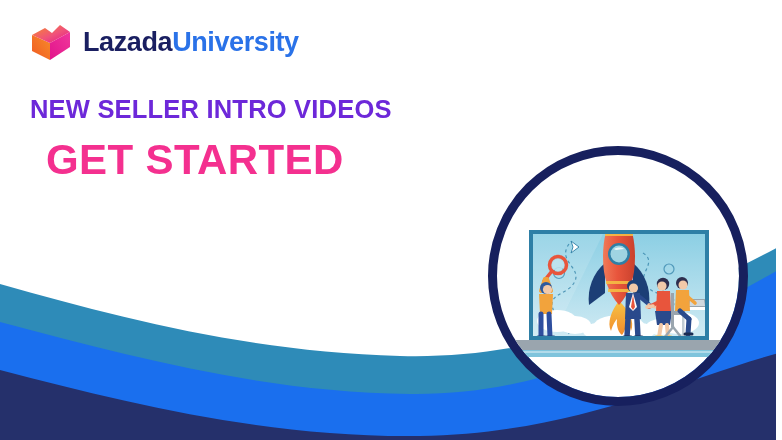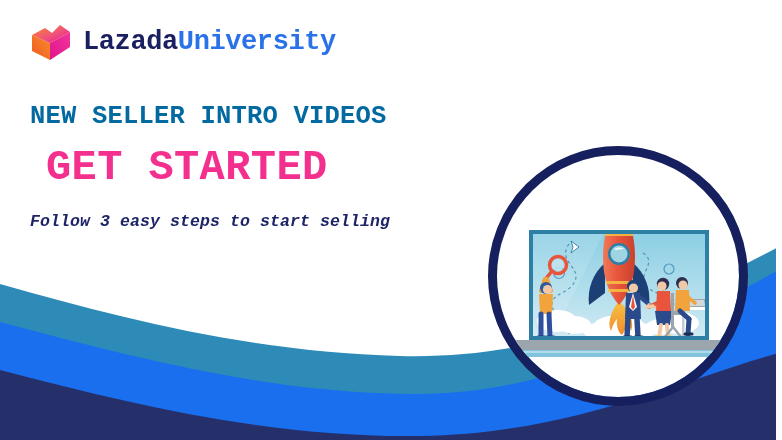--- a/index.html
+++ b/index.html
@@ -9,21 +9,20 @@
   }
   body {
     font-family: "Liberation Sans", sans-serif;
   }
   .banner {
     position: relative;
     width: 776px;
     height: 440px;
     background: #ffffff;
     overflow: hidden;
-    font-family: Liberation Mono, monospace;
   }
 
   
   .waves {
     position: absolute;
     inset: 0;
     width: 782px;
     height: 440px;
     z-index: 1;
   }
@@ -56,24 +55,24 @@
   
   .copy {
     position: absolute;
     left: 30px;
     top: 96px;
     z-index: 5;
   }
   .eyebrow {
     font-size: 25.5px;
     font-weight: bold;
-    color: #0369a1;
+    color: #6d28d9;
     letter-spacing: 0.2px;
     line-height: 1.05;
-    margin: 8px 0 4px 0;
+    margin: 0 0 4px 0;
     white-space: nowrap;
   }
   .headline {
     font-size: 42px;
     font-weight: bold;
     color: #F4308F;
     letter-spacing: 0.4px;
     line-height: 1.02;
     margin: 16px;
     white-space: nowrap;
@@ -137,21 +136,20 @@
       <path fill="url(#lzT)" d="M2,13 L15,6 L22,11 L30,3 L40,10 L20,21 Z"></path>
     </svg>
     <div class="logo-text">
       <span class="lz-a">Lazada</span><span class="lz-b">University</span>
     </div>
   </div>
 
   <div class="copy">
     <p class="eyebrow">NEW SELLER INTRO VIDEOS</p>
     <p class="headline">GET STARTED</p>
-    <p class="subhead">Follow 3 easy steps to start selling</p>
   </div>
 
   <svg class="circle-badge" viewBox="0 0 270 270" xmlns="http://www.w3.org/2000/svg">
     <defs>
       <clipPath id="cInner">
           <circle cx="135" cy="135" r="121"></circle>
         </clipPath>
       <clipPath id="cScreen">
           <rect x="50" y="93" width="172" height="102"></rect>
         </clipPath>

